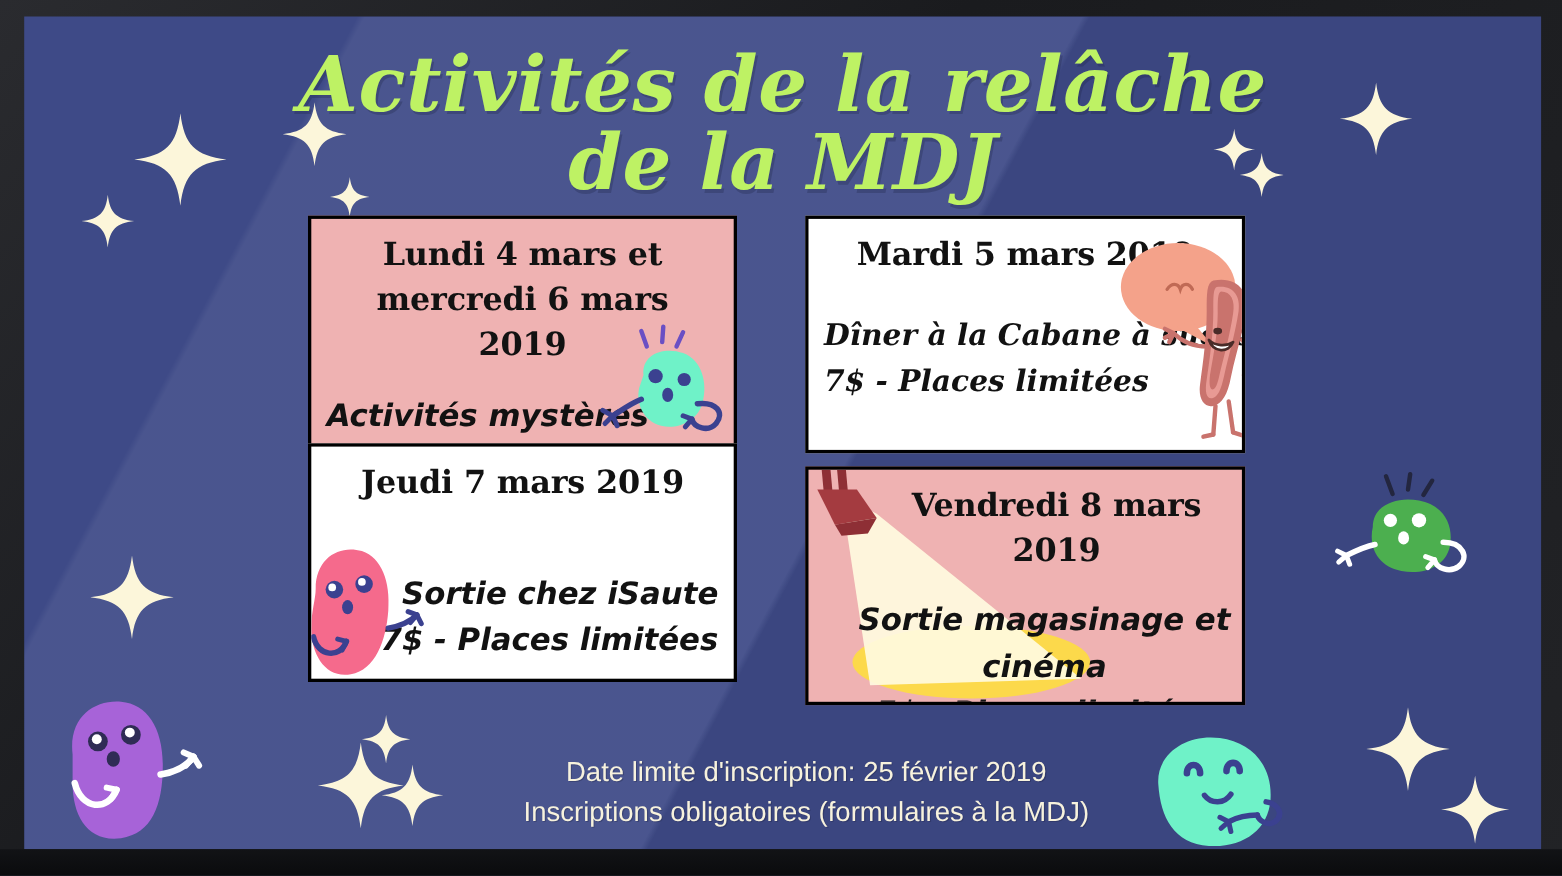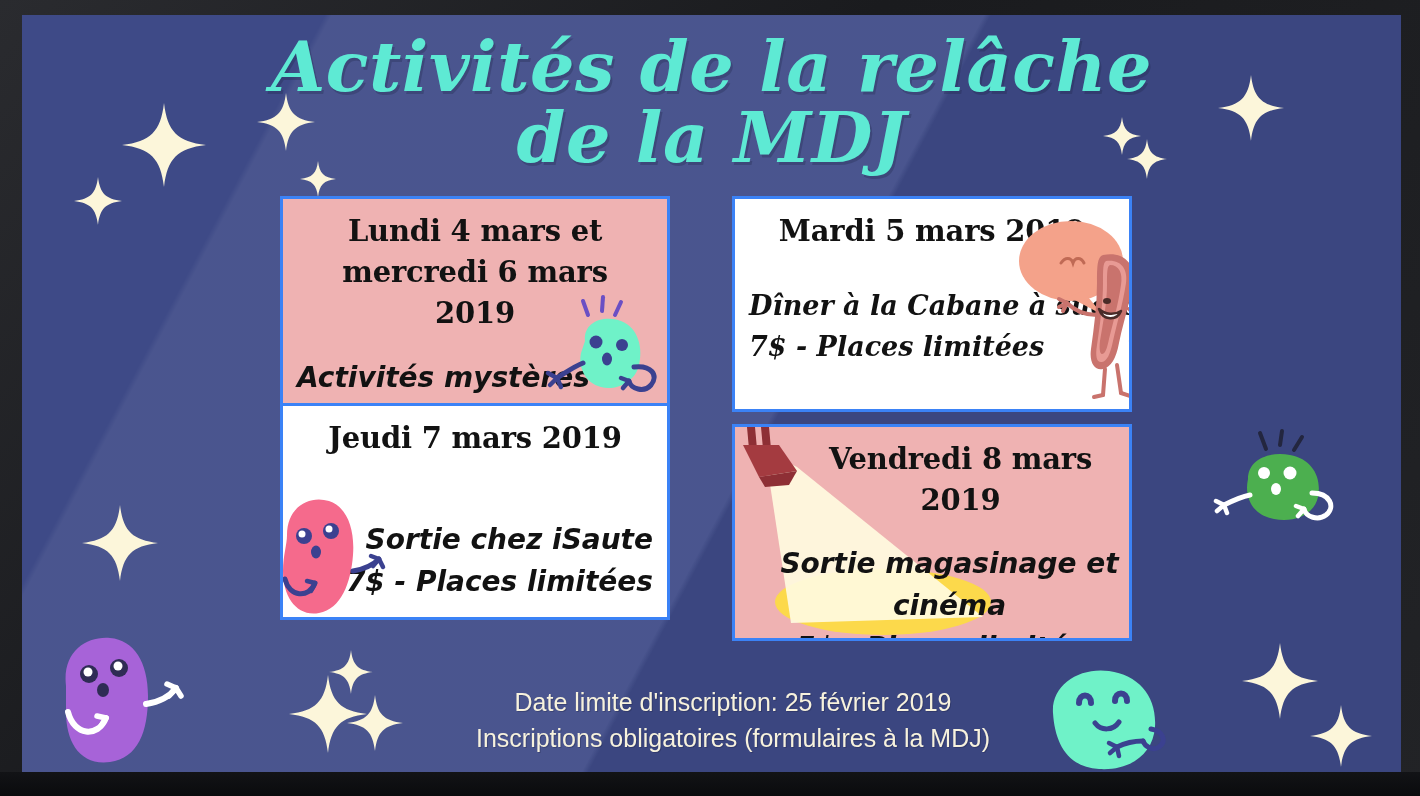--- a/index.html
+++ b/index.html
@@ -48,43 +48,43 @@
     background:linear-gradient(118deg,
         rgba(0,0,0,0.00) 0%,
         rgba(0,0,0,0.00) 54%,
         rgba(0,0,0,0.055) 54.4%,
         rgba(0,0,0,0.055) 100%);
     pointer-events:none;
   }
 
   
   #title{
-    position:absolute; left:0; right:0; top:16px;
+    position:absolute; left:0; right:0; top:26px;
     text-align:center;
-    color:#5eead4;
+    color:#bef264;
     font-family:"DejaVu Serif", serif;
     font-style:italic;
     font-weight:700;
     font-size:70px;
     line-height:1.02;
     letter-spacing:0.5px;
     text-shadow:2px 3px 0 rgba(30,35,70,0.28);
     padding:0 230px;
     z-index:6;
   }
 
   
   .sparkle{ position:absolute; z-index:3; }
   .sparkle svg{ display:block; width:100%; height:100%; }
   .sparkle path{ fill:#FCF6DA; }
 
   
   .card{
     position:absolute;
-    border:3px solid #3b82f6;
+    border:3px solid #000000;
     z-index:5;
     overflow:hidden;
   }
   .card.pink{ background:#efb2b2; }
   .card.white{ background:#ffffff; }
 
   .card-head{
     font-family:"DejaVu Serif", serif;
     font-weight:700;
     color:#121212;

